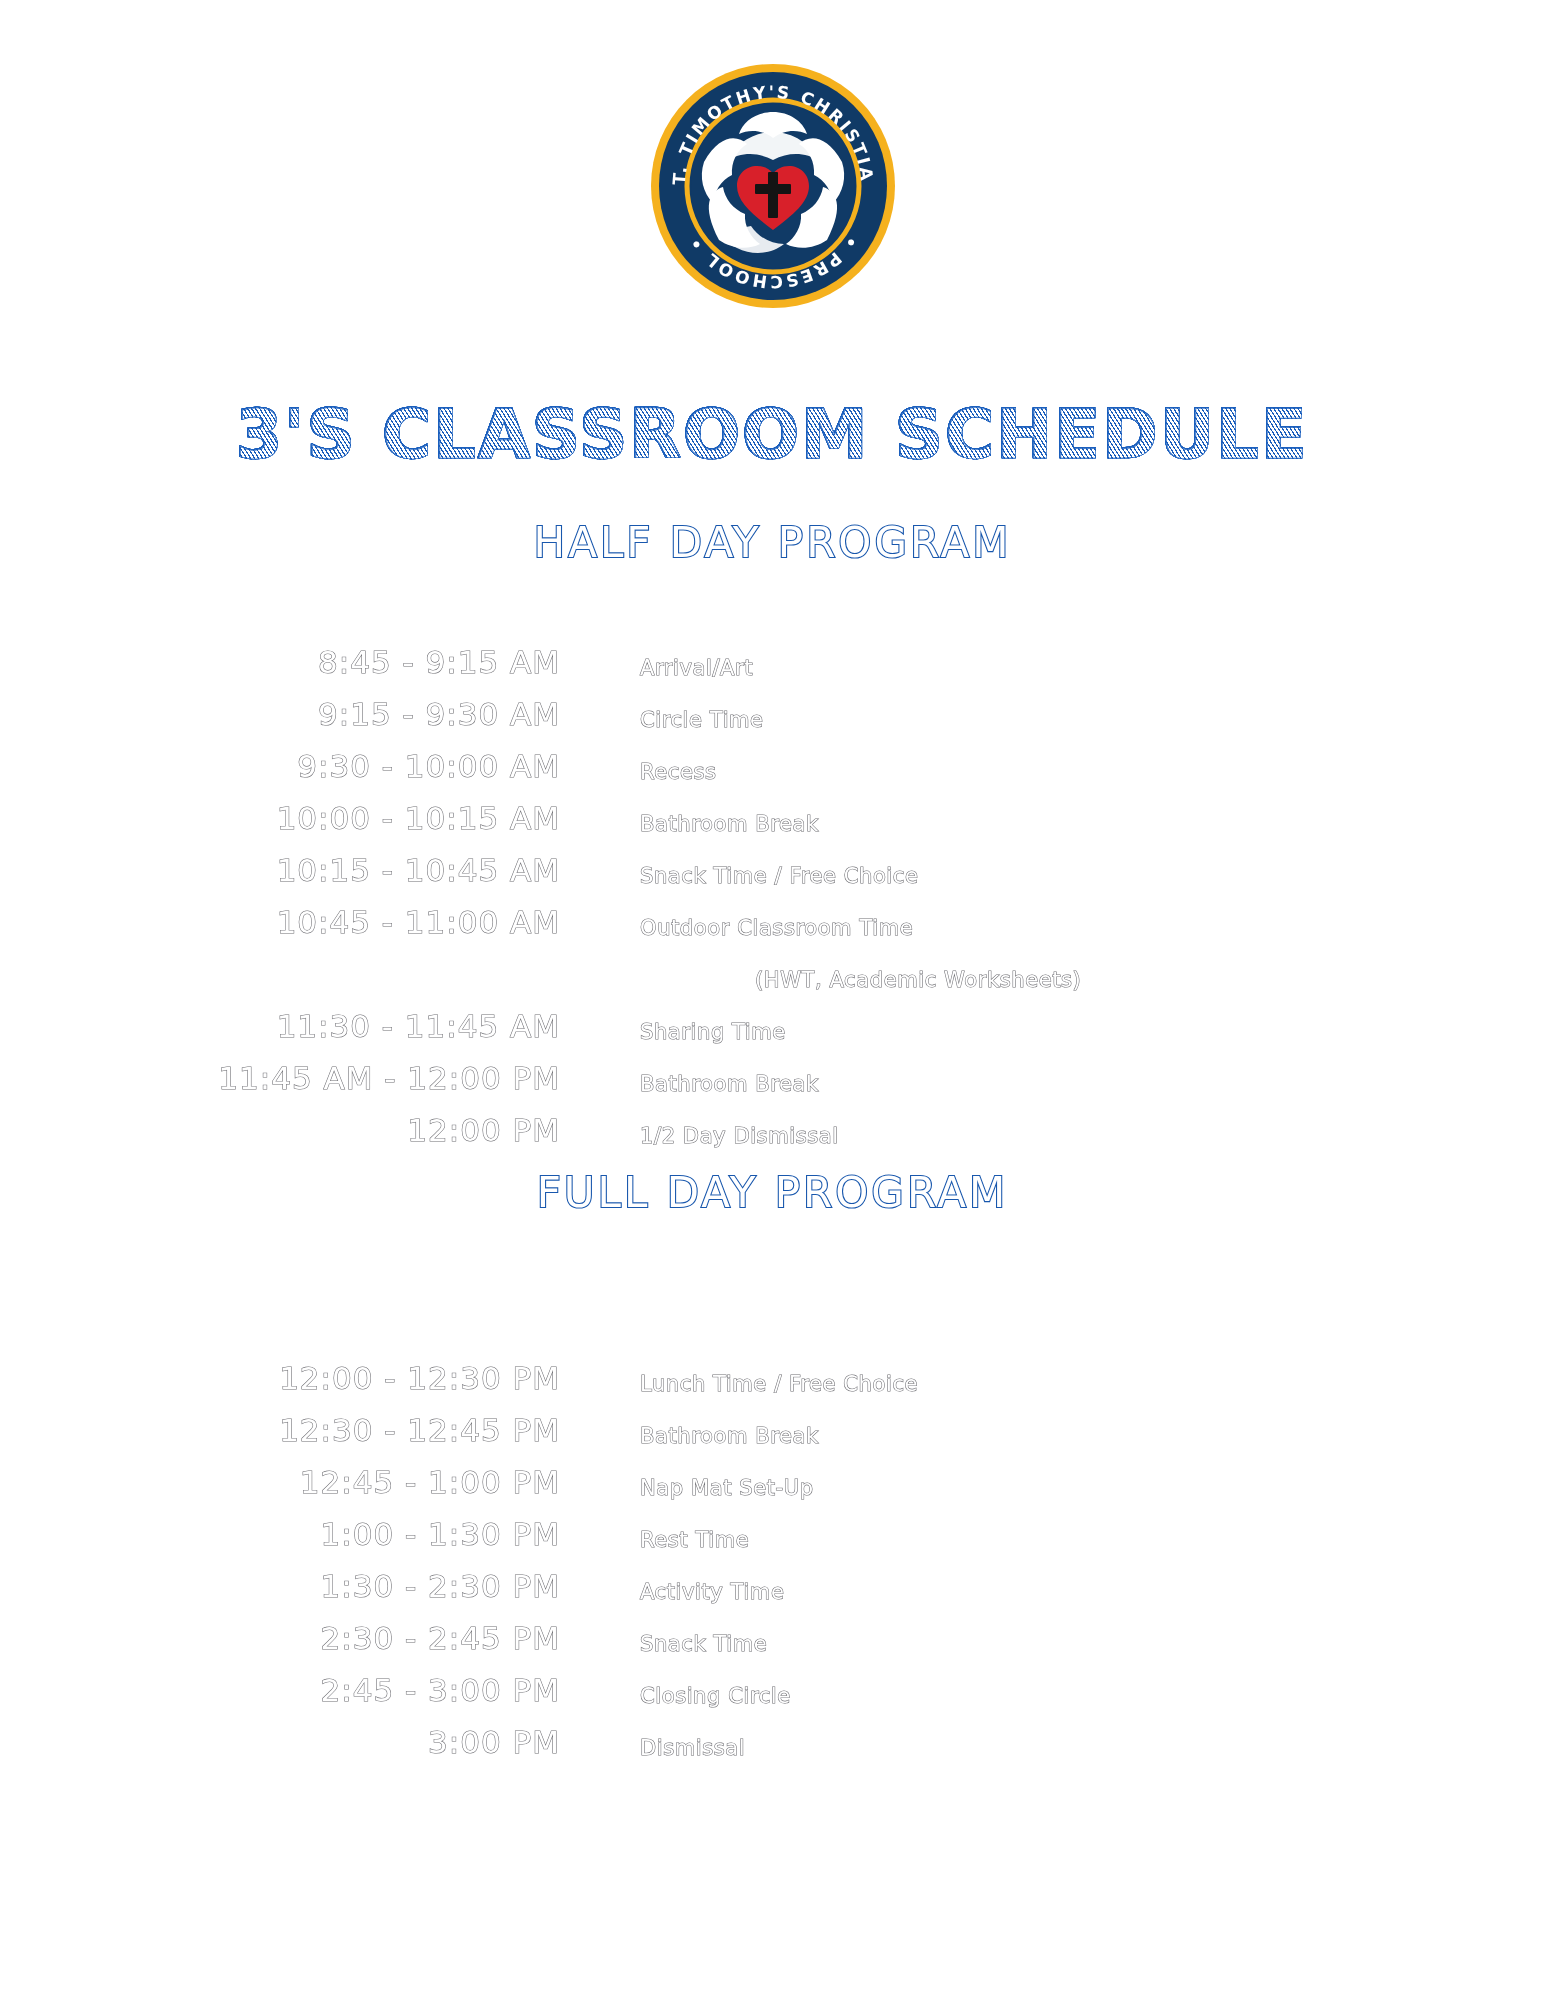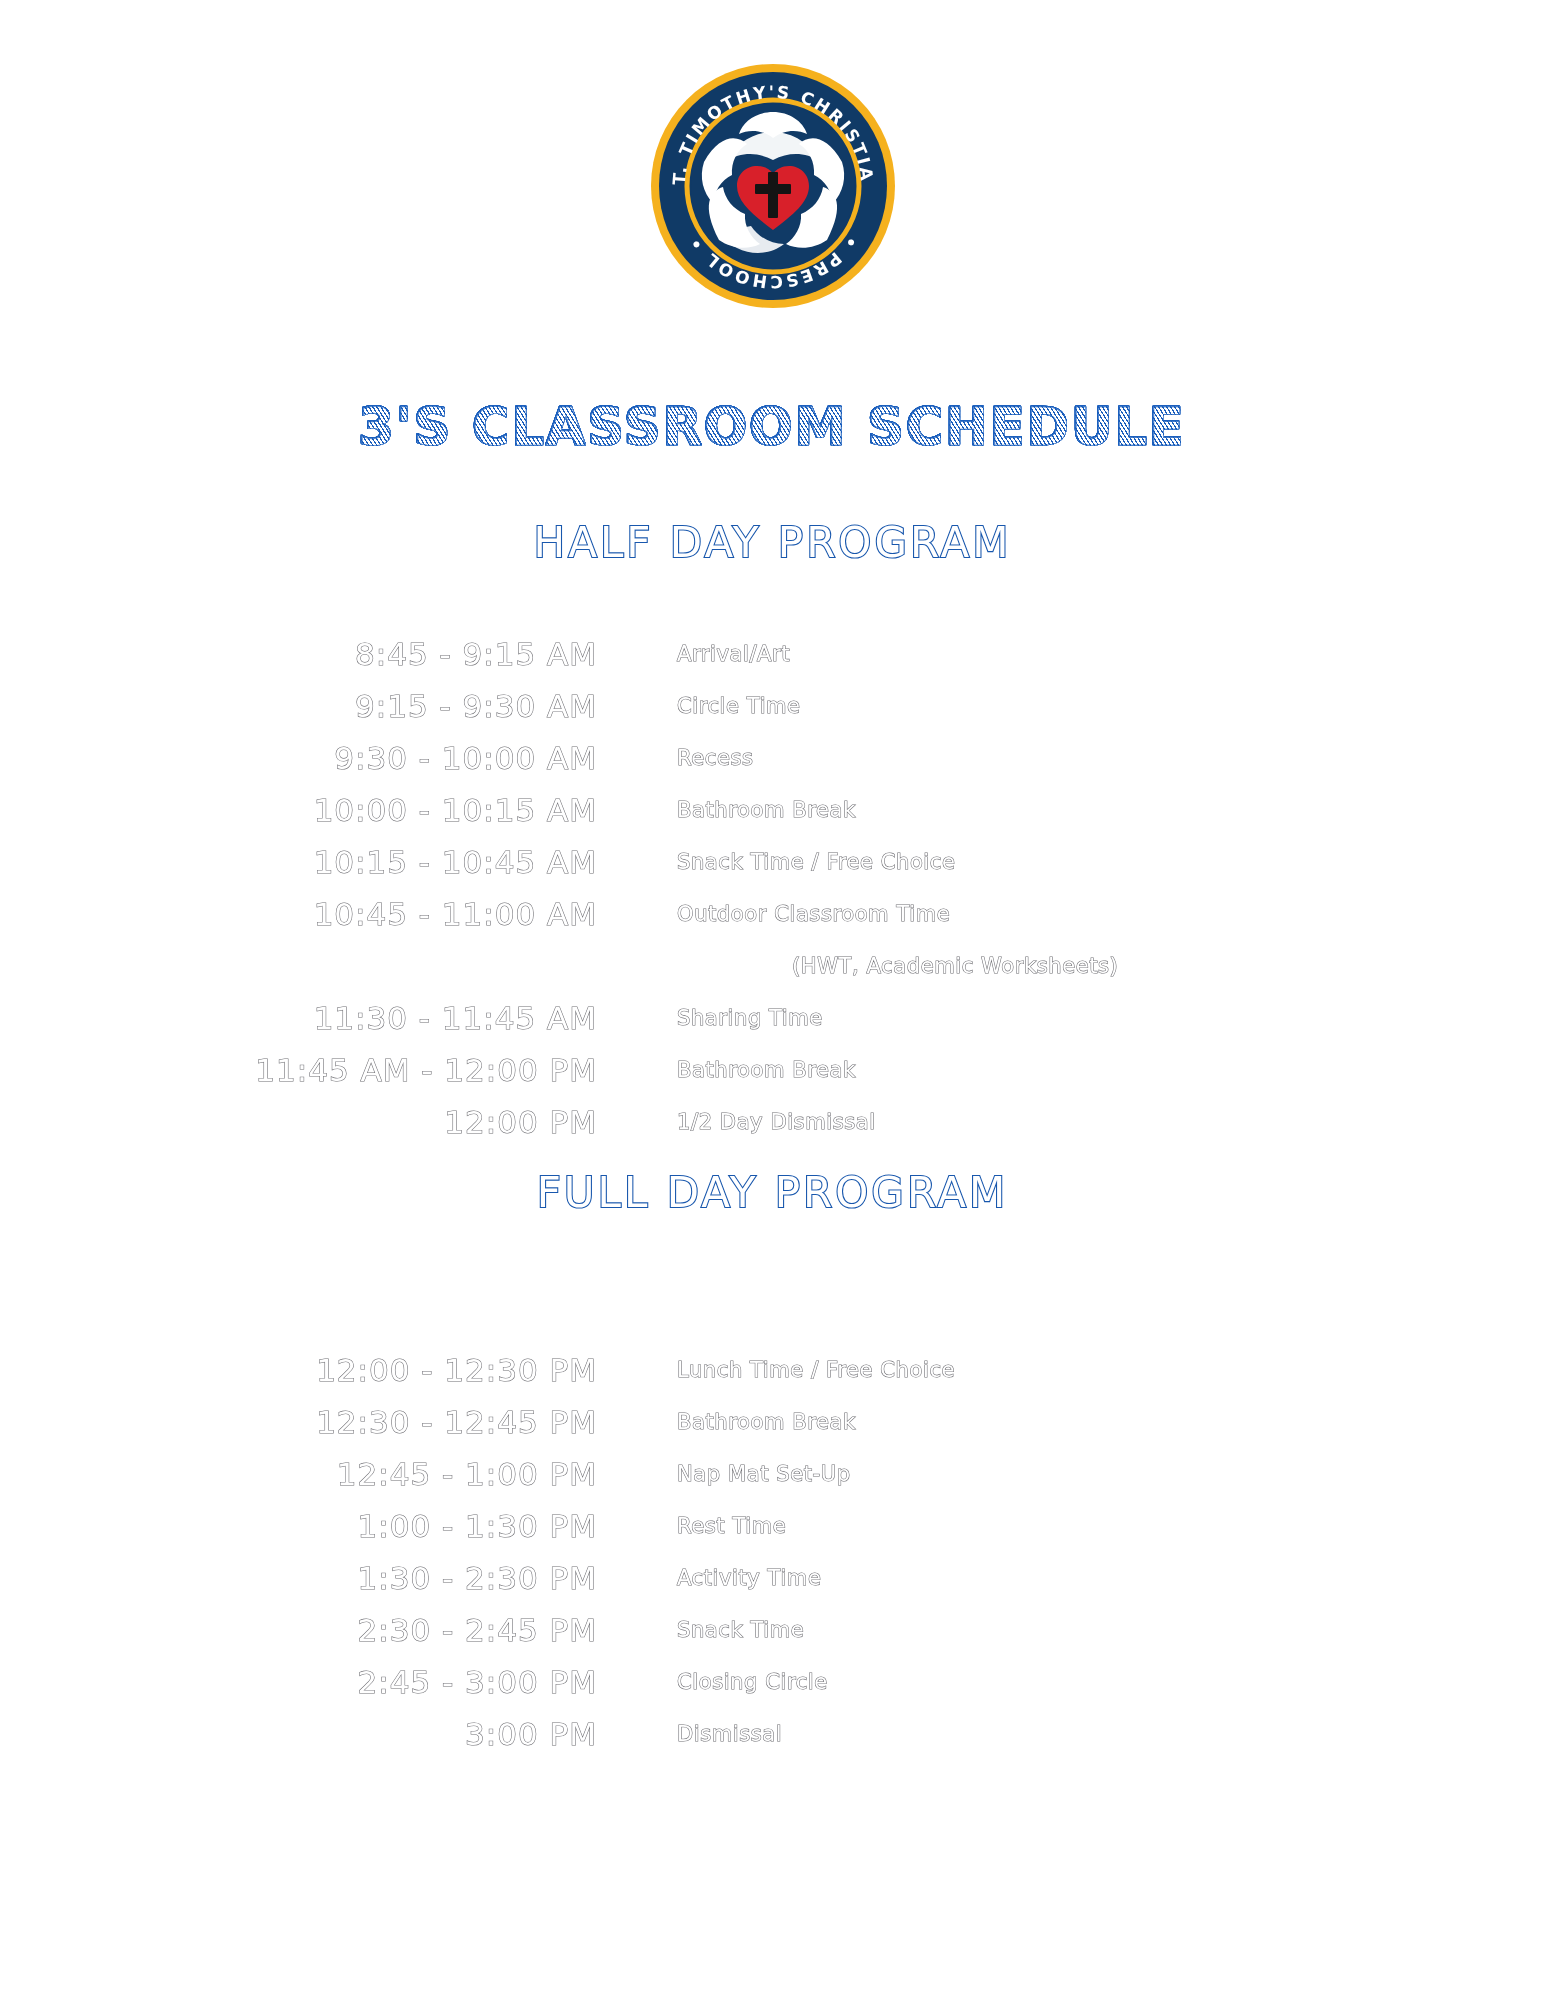--- a/index.html
+++ b/index.html
@@ -39,21 +39,21 @@
 
   
   .title-main {
     position: absolute;
     left: 0;
     top: 402px;
     width: 1545px;
     text-align: center;
     font-family: "DejaVu Sans", sans-serif;
     font-weight: bold;
-    font-size: 51px;
+    font-size: 67px;
     letter-spacing: 2px;
     color: #1b5fbd;
     white-space: nowrap;
     line-height: 1;
     -webkit-text-stroke: 0.6px #1b5fbd;
     background: repeating-linear-gradient(
         58deg,
         #1b5fbd 0px, #1b5fbd 1.2px,
         #ffffff 1.2px, #ffffff 3.4px
       );
@@ -86,23 +86,22 @@
   .schedule {
     position: absolute;
     left: 0;
     width: 1545px;
   }
   #half-schedule { top: 628px; }
   #full-schedule { top: 1344px; }
 
   .row {
     display: flex;
-    align-items: center;
+    align-items: flex-end;
     height: 52px;
-    padding-left: 37px;
   }
   .time {
     width: 560px;
     text-align: right;
     padding-right: 0;
     font-family: "DejaVu Sans", sans-serif;
     font-size: 31px;
     letter-spacing: 1px;
     color: transparent;
     -webkit-text-fill-color: #ffffff;

